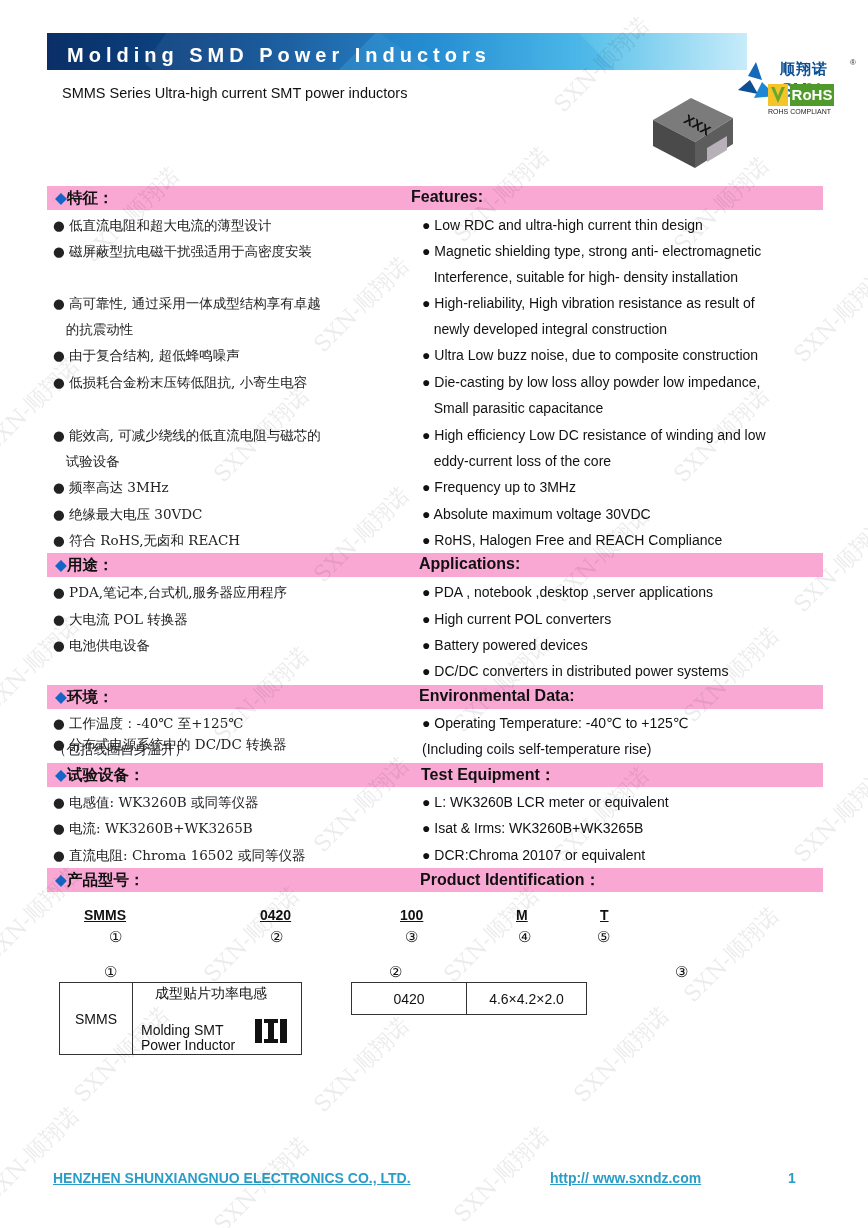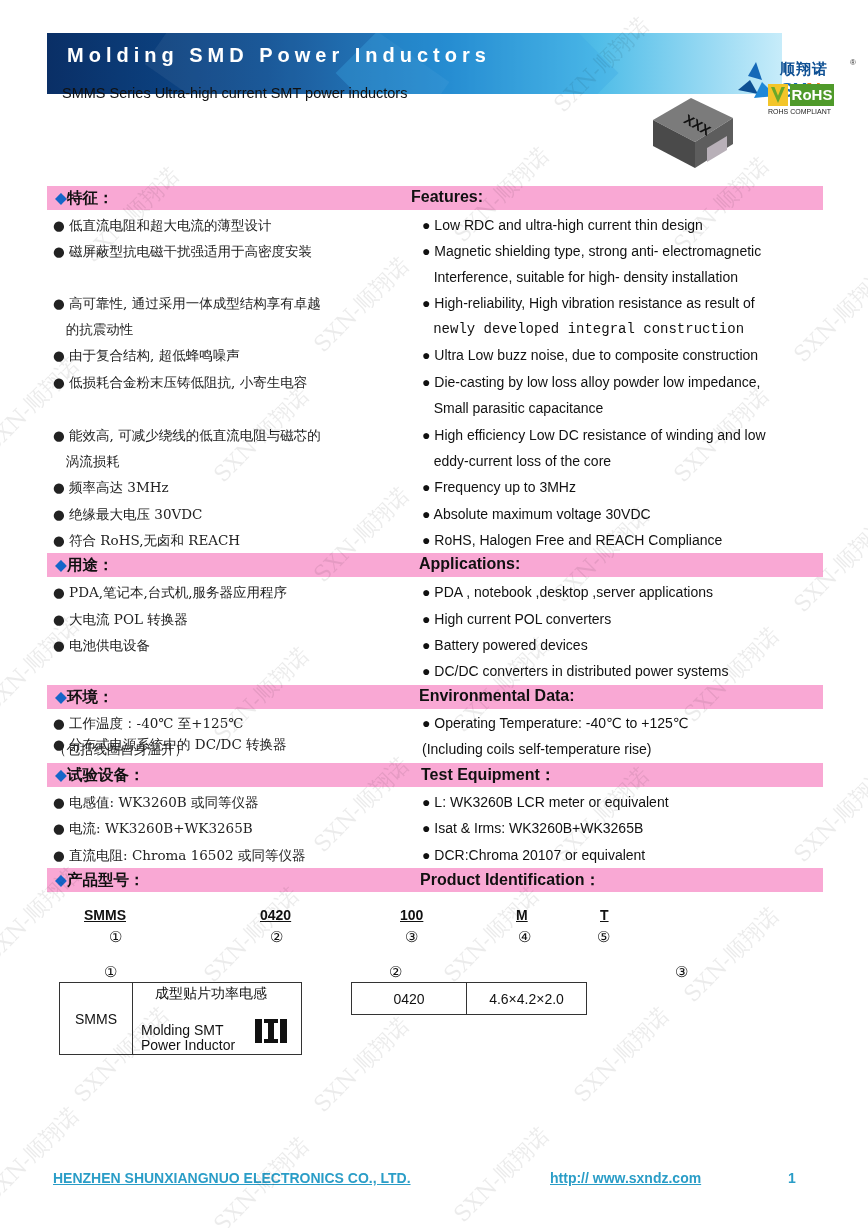--- a/index.html
+++ b/index.html
@@ -1,23 +1,23 @@
 <!DOCTYPE html>
 <html><head>
 <meta charset="utf-8">
 <style>
   html, body { margin:0; padding:0; background:#ffffff; }
   body { width:868px; height:1228px; position:relative; overflow:hidden;
          font-family:"Liberation Sans", "DejaVu Sans", sans-serif; color:#111; }
   .abs { position:absolute; }
 
   
-  #banner { left:47px; top:33px; width:700px; height:61px;
+  #banner { left:47px; top:33px; width:700px; height:37px;
     background: linear-gradient(90deg, #0a2f66 0%, #0d4f93 30%, #1b7fc8 55%, #50bde8 75%, #c7ecfa 100%);
-    overflow:hidden;padding-left:35px; }
+    overflow:hidden; }
   #banner::before { content:""; position:absolute; left:120px; top:-40px; width:260px; height:160px;
     background: rgba(255,255,255,0.06); transform: rotate(35deg); }
   #banner::after { content:""; position:absolute; left:330px; top:-60px; width:200px; height:200px;
     background: rgba(60,170,230,0.35); transform: rotate(45deg); }
   #banner-title { position:absolute; left:20px; top:11px; font-size:20px; font-weight:bold; color:#fff;
     letter-spacing:5px; z-index:2; white-space:nowrap; }
   #subtitle { left:62px; top:85px; font-size:14.5px; color:#111; }
 
   
   #logo { left:736px; top:33px; width:122px; height:45px;margin-top:25px; }
@@ -102,30 +102,30 @@
   <div class="en" style="left:364px;">Features:</div>
 </div>
 
 <div class="line cnl" style="left:53px;top:216px;">● 低直流电阻和超大电流的薄型设计</div>
 <div class="line cnl" style="left:53px;top:242px;">● 磁屏蔽型抗电磁干扰强适用于高密度安装</div>
 <div class="line cnl" style="left:53px;top:294px;">● 高可靠性, 通过采用一体成型结构享有卓越</div>
 <div class="line cnl" style="left:53px;top:320px;white-space:pre;">   的抗震动性</div>
 <div class="line cnl" style="left:53px;top:346px;">● 由于复合结构, 超低蜂鸣噪声</div>
 <div class="line cnl" style="left:53px;top:373px;">● 低损耗合金粉末压铸低阻抗, 小寄生电容</div>
 <div class="line cnl" style="left:53px;top:426px;">● 能效高, 可减少绕线的低直流电阻与磁芯的</div>
-<div class="line cnl" style="left:53px;top:452px;white-space:pre;">   涡流损耗</div>
+<div class="line cnl" style="left:53px;top:452px;white-space:pre;">   试验设备</div>
 <div class="line cnl" style="left:53px;top:478px;">● 频率高达 3MHz</div>
 <div class="line cnl" style="left:53px;top:505px;">● 绝缘最大电压 30VDC</div>
 <div class="line cnl" style="left:53px;top:531px;">● 符合 RoHS,无卤和 REACH</div>
 
 <div class="line enl" style="left:422px;top:216px;">● Low RDC and ultra-high current thin design</div>
 <div class="line enl" style="left:422px;top:242px;">● Magnetic shielding type, strong anti- electromagnetic</div>
 <div class="line enl" style="left:422px;top:268px;white-space:pre;">   Interference, suitable for high- density installation</div>
 <div class="line enl" style="left:422px;top:294px;">● High-reliability, High vibration resistance as result of</div>
-<div class="line enl" style="left:408px;top:320px;white-space:pre;font-family:Liberation Mono, monospace;">   newly developed integral construction</div>
+<div class="line enl" style="left:422px;top:320px;white-space:pre;">   newly developed integral construction</div>
 <div class="line enl" style="left:422px;top:346px;">● Ultra Low buzz noise, due to composite construction</div>
 <div class="line enl" style="left:422px;top:373px;">● Die-casting by low loss alloy powder low impedance,</div>
 <div class="line enl" style="left:422px;top:399px;white-space:pre;">   Small parasitic capacitance</div>
 <div class="line enl" style="left:422px;top:426px;">● High efficiency Low DC resistance of winding and low</div>
 <div class="line enl" style="left:422px;top:452px;white-space:pre;">   eddy-current loss of the core</div>
 <div class="line enl" style="left:422px;top:478px;">● Frequency up to 3MHz</div>
 <div class="line enl" style="left:422px;top:505px;">● Absolute maximum voltage 30VDC</div>
 <div class="line enl" style="left:422px;top:531px;">● RoHS, Halogen Free and REACH Compliance</div>
 
 <div class="bar" style="top:553px;">

